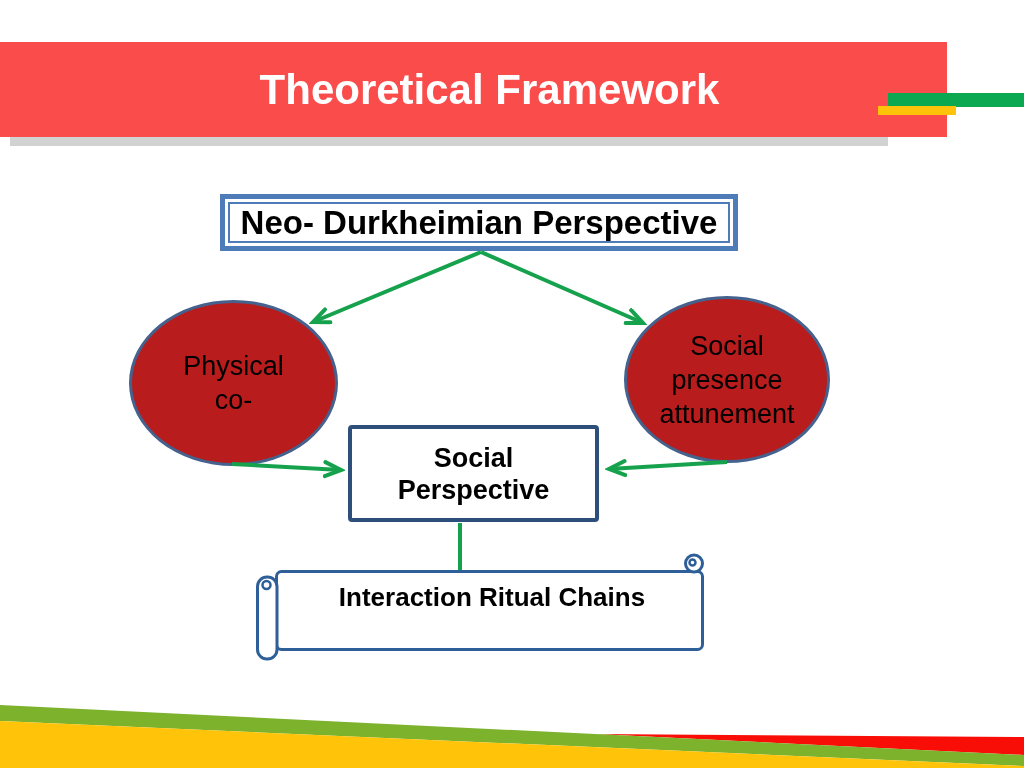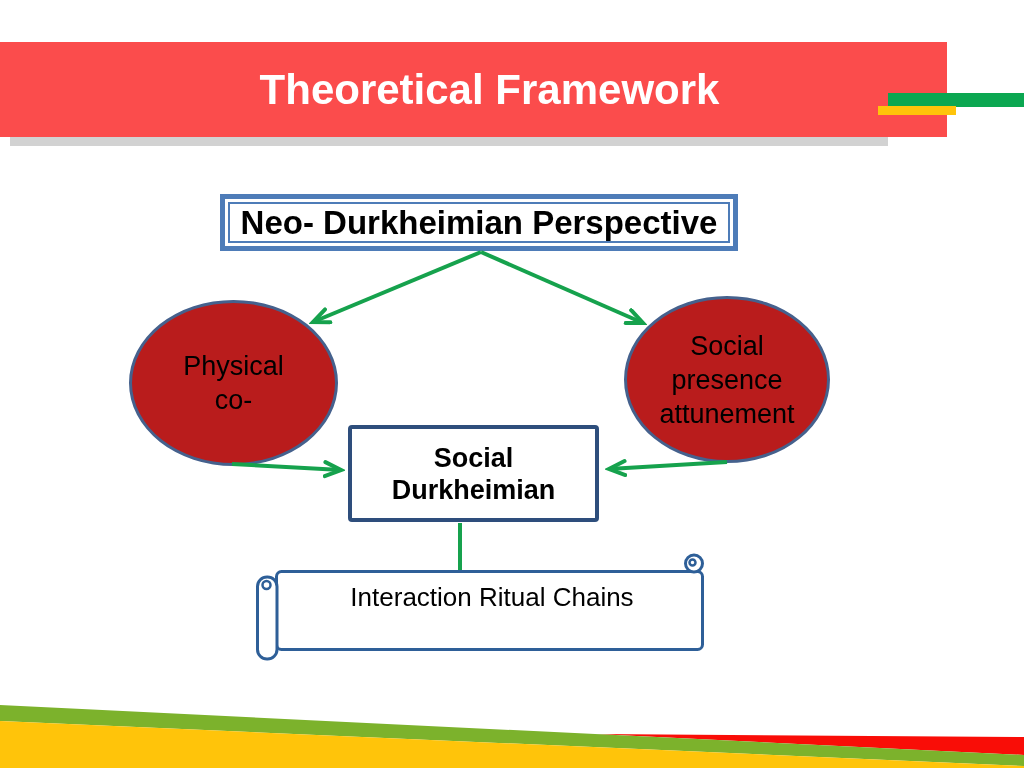--- a/index.html
+++ b/index.html
@@ -62,21 +62,21 @@
     display: flex; flex-direction: column;
     align-items: center; justify-content: center;
     font-size: 27px; font-weight: bold; line-height: 32px; text-align: center;
   }
 
   
   .scroll-text {
     left: 280px; top: 580px; width: 424px;
     text-align: center; line-height: 34px; font-size: 26px;
   }
-  .scroll-text .l1 { font-weight: normal; }
+  .scroll-text .l1 { font-weight: bold; }
 
   svg.overlay { position: absolute; left: 0; top: 0; pointer-events: none; }
 </style>
 </head>
 <body>
 
 <div class="abs banner-shadow"></div>
 <div class="abs banner">
   <span class="title">Theoretical Framework</span>
 </div>
@@ -93,21 +93,21 @@
 </div>
 
 <div class="abs ellipse ellipse-right">
   <div>Social</div>
   <div>presence</div>
   <div>attunement</div>
 </div>
 
 <div class="abs social-box">
   <div>Social</div>
-  <div>Durkheimian</div>
+  <div>Perspective</div>
 </div>
 
 <svg class="overlay" width="1024" height="768" viewBox="0 0 1024 768">
   <defs>
     <marker id="ah" markerUnits="userSpaceOnUse" markerWidth="22" markerHeight="20" refX="18" refY="9" orient="auto">
       <path d="M2,2 L18,9 L2,16" fill="none" stroke-width="4" stroke-linecap="round" stroke="#16A24D"></path>
     </marker>
   </defs>
 
   <line x1="481" y1="252" x2="313" y2="322" stroke-width="4" marker-end="url(#ah)" stroke="#16A24D"></line>

